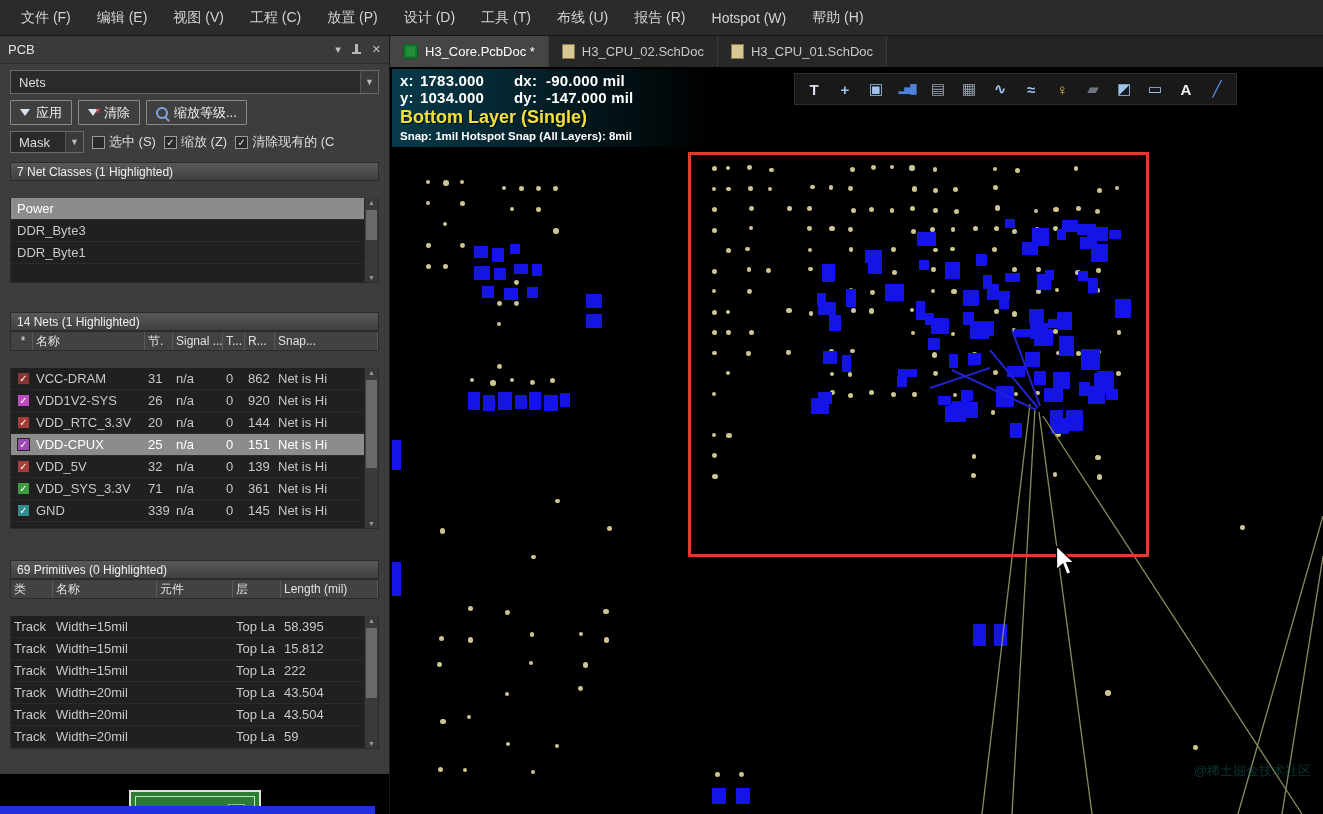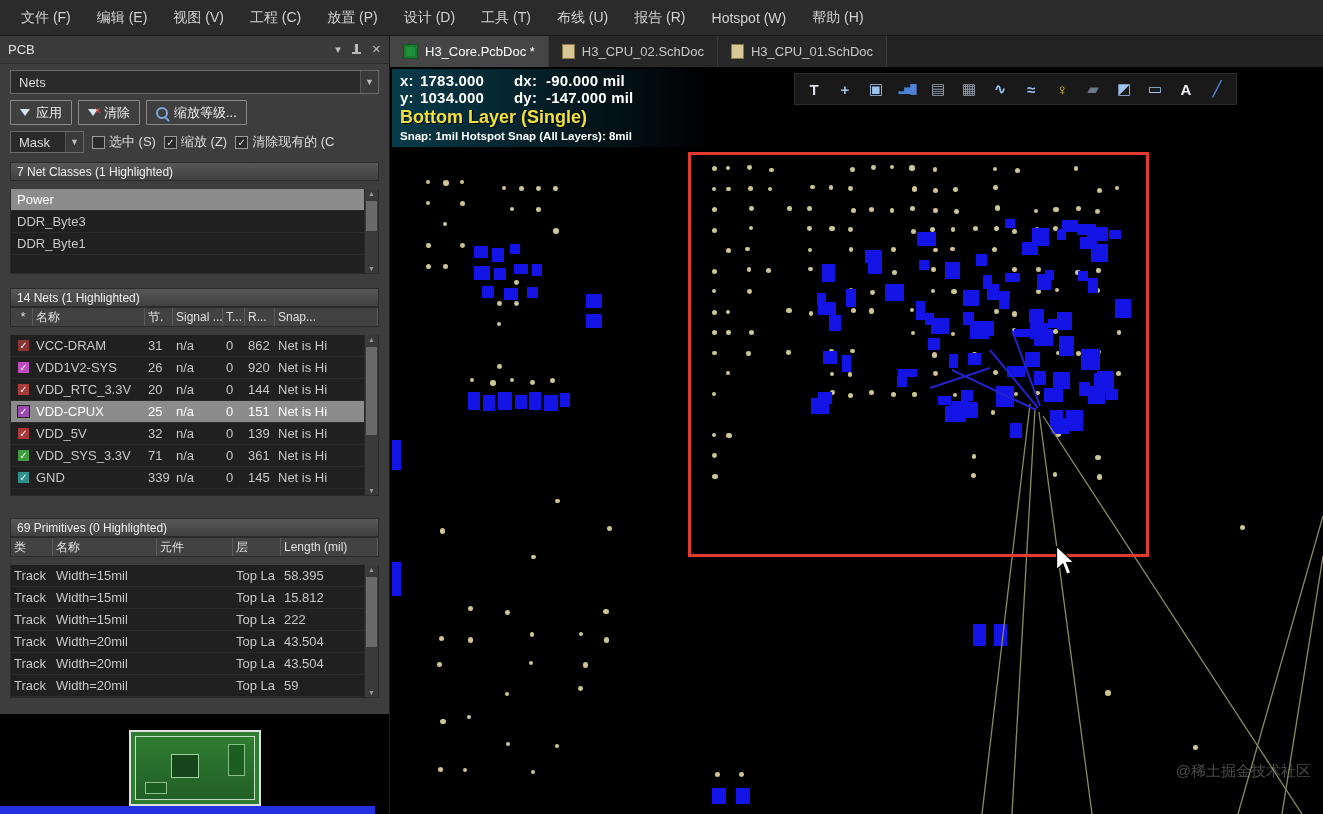--- a/index.html
+++ b/index.html
@@ -24,23 +24,23 @@
   .funnel{width:0;height:0;border-left:5px solid transparent;border-right:5px solid transparent;border-top:7px solid #d8e4f0;position:relative;display:inline-block;}
   .funnel.clear::after{content:"✕";position:absolute;left:1px;top:-10px;color:#e04848;font-size:9px;font-weight:bold;}
   .lens{width:8px;height:8px;border:2px solid #7fa8e0;border-radius:50%;position:relative;display:inline-block;}
   .lens::after{content:"";position:absolute;width:6px;height:2px;background:#7fa8e0;transform:rotate(45deg);right:-4px;bottom:-3px;}
   .mask-row{display:flex;align-items:center;gap:8px;margin:5px 10px 0;height:24px;color:#ddd;font-size:13px;}
   .combo.small{margin:0;width:74px;height:22px;}
   .chk{display:flex;align-items:center;gap:4px;cursor:default;white-space:nowrap;}
   .cb{width:13px;height:13px;background:#2a2a2a;border:1px solid #9a9a9a;display:inline-flex;align-items:center;justify-content:center;color:#e8e8e8;font-size:10px;box-sizing:border-box;}
   .cb.checked::after{content:"✓";}
   .sec-header{margin:8px 10px 0;height:19px;line-height:19px;background:linear-gradient(#585858,#404040);border:1px solid #2b2b2b;color:#f0f0f0;font-size:12px;padding:0 6px;box-sizing:border-box;}
-  .sec-header.tight{margin-top:6px;}
+  .sec-header.tight{margin-top:12px;}
   .sec-header.gap{margin-top:14px;}
-  .list{margin:8px 10px;background:#202020;border:1px solid #2b2b2b;border-top:none;position:relative;overflow:hidden;}
+  .list{margin:17px 10px;background:#202020;border:1px solid #2b2b2b;border-top:none;position:relative;overflow:hidden;}
   .list .rows{margin-right:13px;}
   .lrow{height:21px;line-height:21px;padding-left:6px;color:#c8c8c8;font-size:13px;border-bottom:1px solid #2a2a2a;white-space:nowrap;overflow:hidden;cursor:default;}
   .lrow.sel,.trow.sel{background:#8c8c8c;color:#fff;}
   .colhdr{margin:0 10px;height:20px;background:#424242;border:1px solid #2b2b2b;display:flex;align-items:center;color:#e0e0e0;font-size:12px;box-sizing:border-box;}
   .hcell{height:100%;display:flex;align-items:center;padding-left:3px;border-right:1px solid #5a5a5a;box-sizing:border-box;white-space:nowrap;overflow:hidden;}
   .trow{height:21px;display:flex;align-items:center;color:#c8c8c8;font-size:13px;border-bottom:1px solid #2a2a2a;cursor:default;}
   .cell{white-space:nowrap;overflow:hidden;padding-left:3px;box-sizing:border-box;}
   .cw0{width:22px;display:flex;align-items:center;justify-content:center;}
   .cw1{width:112px;}.cw2{width:28px;}.cw3{width:50px;}.cw4{width:22px;}.cw5{width:30px;}.cw6{flex:1;}
   .pw0{width:42px;}.pw1{width:104px;}.pw2{width:76px;}.pw3{width:48px;}.pw4{flex:1;}
@@ -74,21 +74,21 @@
   .hud-line .dlab{width:32px;}
   .hud-layer{font-size:18px;margin-top:1px;text-shadow:1px 1px 0 #000;}
   .hud-snap{font-size:11.5px;margin-top:2px;}
   .cv-toolbar{position:absolute;left:404px;top:5px;height:30px;display:flex;align-items:center;gap:1px;background:#191919;border:1px solid #2c2c2c;padding:0 4px;z-index:9;}
   .ct-btn{width:30px;height:26px;display:flex;align-items:center;justify-content:center;font-size:15px;font-weight:bold;border-radius:2px;cursor:default;}
   .selection-rect{position:absolute;border:3px solid #e23a2e;z-index:5;}
   .via{position:absolute;border-radius:50%;z-index:2;}
   .pad{position:absolute;z-index:3;}
   .tracks{position:absolute;left:0;top:0;z-index:4;}
   .cursor{position:absolute;z-index:10;}
-  .watermark{position:absolute;right:12px;top:694px;color:#a3a3a3;opacity:0.45;font-size:15px;z-index:9;}
+  .watermark{position:absolute;right:12px;top:694px;color:#0f766e;opacity:0.45;font-size:13px;z-index:9;}
 </style>
 </head>
 <body>
 
 <div class="app">
 
   <div class="menubar">
       <span class="menu-item">文件 (F)</span>
       <span class="menu-item">编辑 (E)</span>
       <span class="menu-item">视图 (V)</span>

